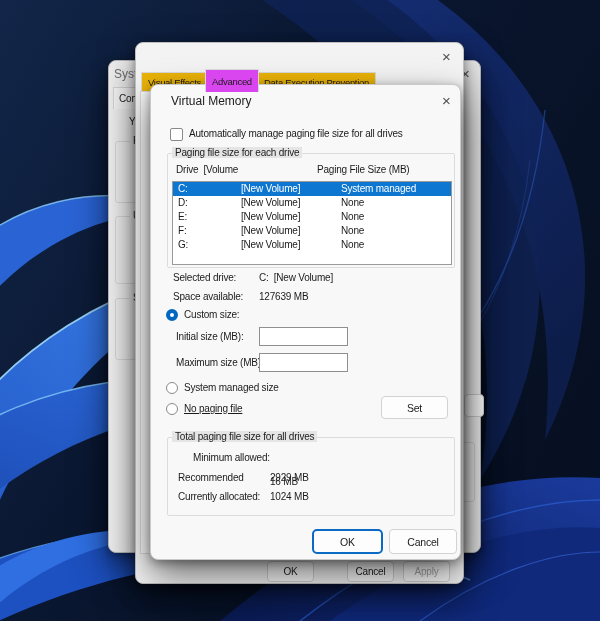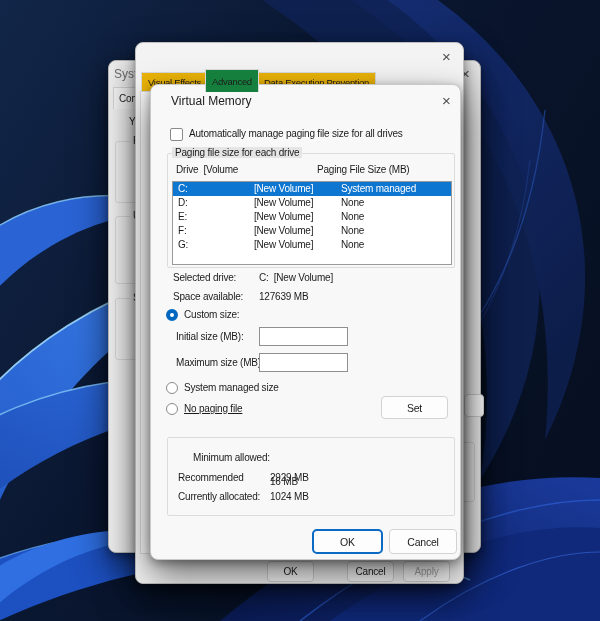--- a/index.html
+++ b/index.html
@@ -31,36 +31,36 @@
   .sgroup .legend { position: absolute; top: -7px; left: 14px; background: #f1f1f1; padding: 0 3px; }
   .systab { position: absolute; left: 4px; top: 26px; width: 90px; height: 22px; background: #f7f7f7;
             border: 1px solid #d6d6d6; border-bottom: none; display: flex; align-items: center; padding-left: 5px; }
   .sbtn-sliver { position: absolute; left: 355px; top: 333px; width: 20px; height: 23px;
                  background: #fbfbfb; border: 1px solid #cfcfcf; border-radius: 4px; }
 
   
   .perf { left: 135px; top: 42px; width: 329px; height: 542px; background: #f3f3f3; border: 1px solid #bfbfbf; }
   .tab { position: absolute; top: 29px; height: 20px; background: #eab308; border: 1px solid #d8d8d8;
          display: flex; align-items: center; padding: 0 6px; font-size: 9.5px; letter-spacing: -0.3px; }
-  .tab.active { top: 26px; height: 23px; background: #15803d; border-bottom: none; z-index: 2; }
+  .tab.active { top: 26px; height: 23px; background: #d946ef; border-bottom: none; z-index: 2; }
   .tabpage { position: absolute; left: 4px; top: 48px; width: 320px; height: 463px; background: #fafafa; border: 1px solid #dadada; }
   .pbtn { position: absolute; top: 518px; width: 47px; height: 21px; background: #fdfdfd; border: 1px solid #d2d2d2;
           border-radius: 4px; display: flex; align-items: center; justify-content: center; font-size: 10px; }
   .pbtn.disabled { color: #a8a8a8; }
 
   
   .vm { left: 150px; top: 84px; width: 311px; height: 476px; background: #f8f8f8; border: 1px solid #c9c9c9; }
   .chk { position: absolute; left: 19px; top: 43px; width: 13px; height: 13px; background: #fff;
          border: 1px solid #8a8a8a; border-radius: 2px; }
   .vgroup { position: absolute; border: 1px solid #dcdcdc; border-radius: 2px; }
   .vgroup .legend { position: absolute; top: -7px; left: 4px; background: #e5e5e5; padding: 0 3px; }
   .listbox { position: absolute; left: 4px; top: 27px; width: 280px; height: 84px; background: #fff; border: 1px solid #9a9a9a; }
   .lrow { position: relative; height: 14px; line-height: 14px; }
   .lrow span { position: absolute; top: 0; white-space: nowrap; }
-  .lrow .r-drive { left: 5px; } .lrow .r-vol { left: 33px; padding-left: 48px; } .lrow .r-size { left: 168px; }
+  .lrow .r-drive { left: 5px; } .lrow .r-vol { left: 20px; padding-left: 48px; } .lrow .r-size { left: 168px; }
   .lrow.selected { background: #0d76d1; color: #fff; }
   .radio { position: absolute; width: 12px; height: 12px; border-radius: 50%; background: #fff; border: 1px solid #8a8a8a; }
   .radio.sel { border: 4px solid #0067c0; }
   .vinput { position: absolute; width: 89px; height: 19px; background: #fff; border: 1px solid #8f8f8f;
             font-family: "Liberation Sans", sans-serif; font-size: 10px; padding: 0 3px; }
   .vbtn { position: absolute; background: #fdfdfd; border: 1px solid #d2d2d2; border-radius: 4px;
           display: flex; align-items: center; justify-content: center; font-size: 10.5px; }
   .vbtn.primary { border: 2px solid #0b6ac4; border-radius: 5px; }
 </style>
 </head>
@@ -206,20 +206,21 @@
   <input class="vinput" style="left: 108px; top: 268px;" value="">
 
   <div class="radio" style="left:15px; top:297px;"></div>
   <span class="abs" style="left:33px; top:297px;">System managed size</span>
   <div class="radio" style="left:15px; top:318px;"></div>
   <span class="abs" style="left:33px; top:318px;text-decoration:underline;">No paging file</span>
 
   <div class="vbtn" style="left:230px; top:311px; width:67px; height:23px;">Set</div>
 
   <div class="vgroup" style="left:16px; top:352px; width:288px; height:79px;">
+    <span class="legend">Total paging file size for all drives</span>
     <span class="abs" style="left:10px; top:14px;margin-left:15px;">Minimum allowed:</span>
     <span class="abs" style="left:102px; top:14px;margin-top:24px;">16 MB</span>
     <span class="abs" style="left:10px; top:34px;">Recommended</span>
     <span class="abs" style="left:102px; top:34px;">2929 MB</span>
     <span class="abs" style="left:10px; top:53px;">Currently allocated:</span>
     <span class="abs" style="left:102px; top:53px;">1024 MB</span>
   </div>
 
   <div class="vbtn primary" style="left:161px; top:444px; width:71px; height:25px;">OK</div>
   <div class="vbtn" style="left:238px; top:444px; width:68px; height:25px;">Cancel</div>

